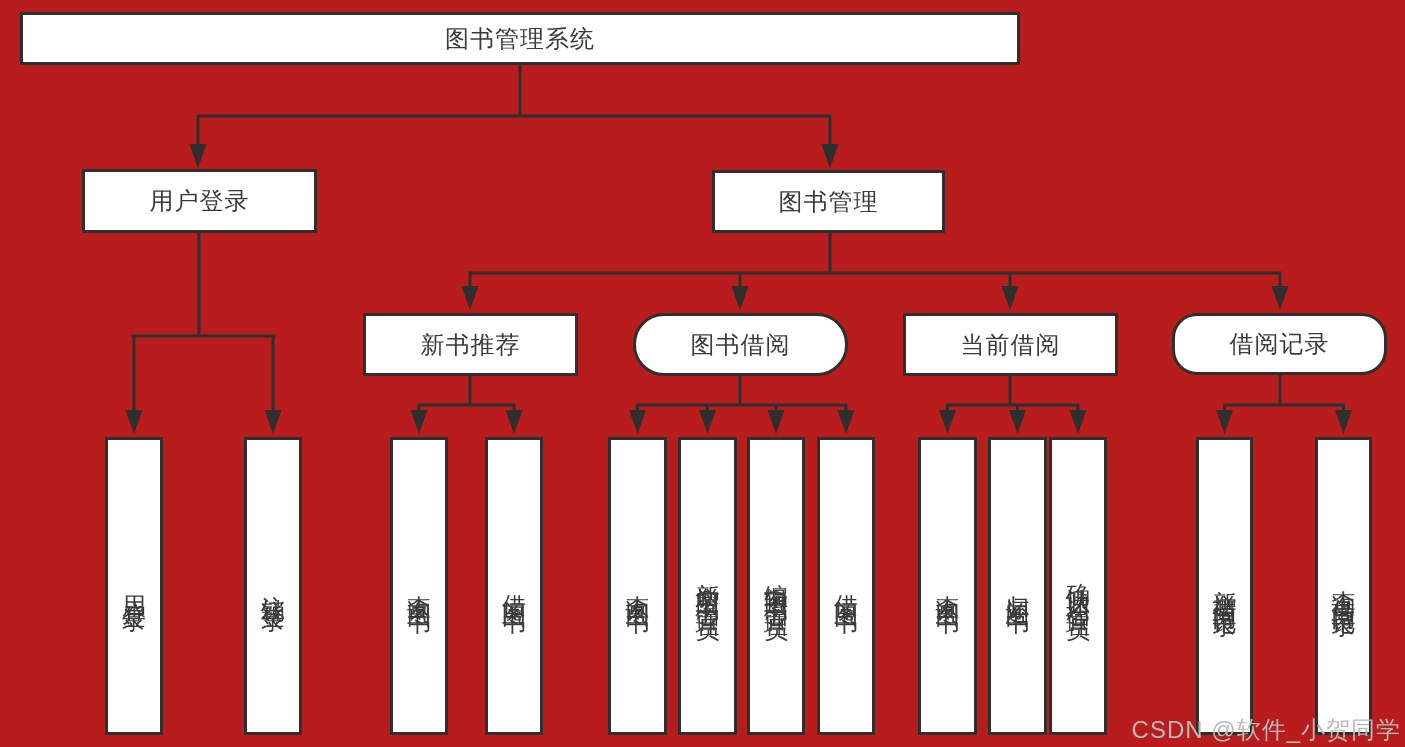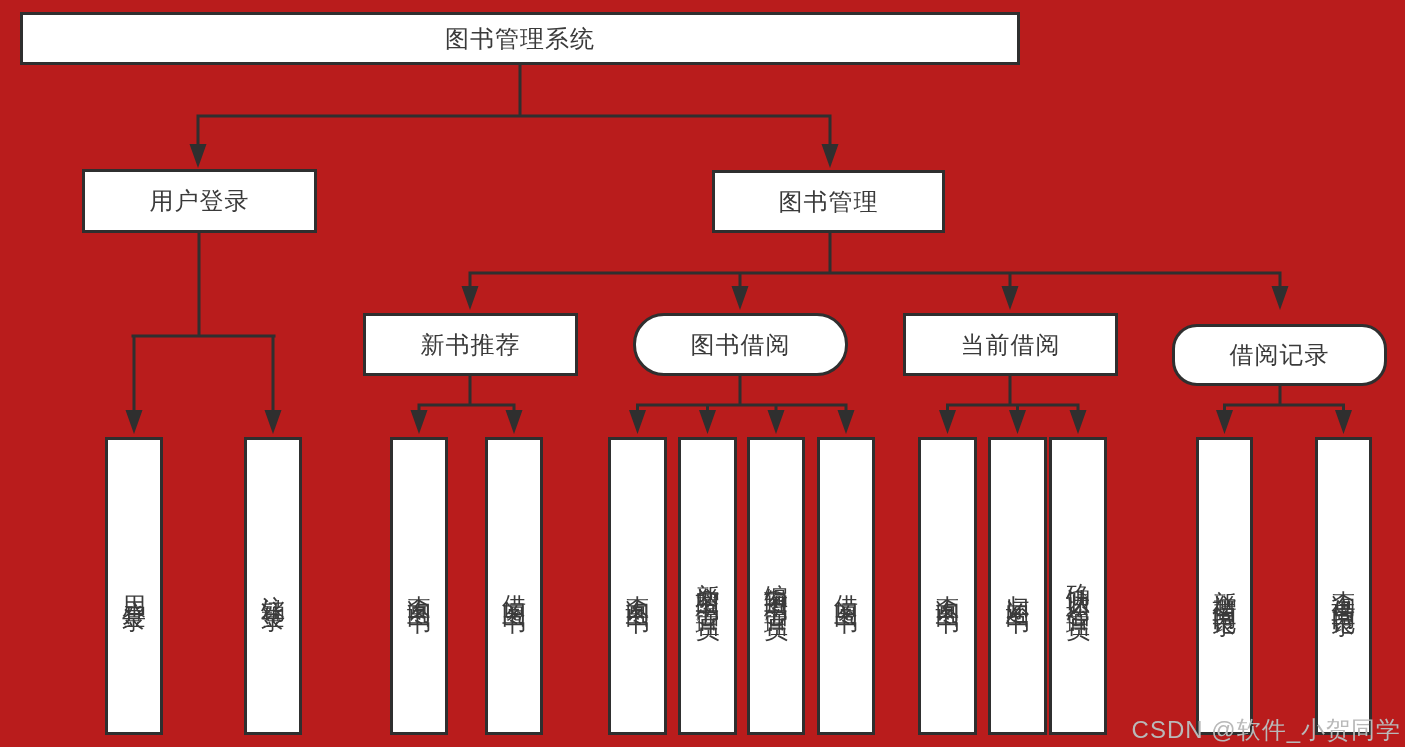--- a/index.html
+++ b/index.html
@@ -124,21 +124,21 @@
   </svg>
 
   <div class="node h-node" style="left:20px; top:12px; width:1000px; height:53px;">图书管理系统</div>
 
   <div class="node h-node" style="left:82px; top:169px; width:235px; height:64px;">用户登录</div>
   <div class="node h-node" style="left:712px; top:170px; width:233px; height:63px;">图书管理</div>
 
   <div class="node h-node" style="left:363px; top:313px; width:215px; height:63px;">新书推荐</div>
   <div class="node h-node" style="left:633px; top:313px; width:215px; height:63px;border-radius:31px;">图书借阅</div>
   <div class="node h-node" style="left:903px; top:313px; width:215px; height:63px;">当前借阅</div>
-  <div class="node h-node" style="left:1172px; top:324px; width:215px; height:62px;border-radius:25px;">借阅记录</div>
+  <div class="node h-node" style="left:1172px; top:313px; width:215px; height:62px;border-radius:25px;">借阅记录</div>
 
   <div class="node leaf" style="left:105px; top:437px; width:58px; height:298px;">
     <span class="vtext">用户登录</span>
   </div>
   <div class="node leaf" style="left:244px; top:437px; width:58px; height:298px;">
     <span class="vtext">注销登录</span>
   </div>
   <div class="node leaf" style="left:390px; top:437px; width:58px; height:298px;">
     <span class="vtext">查询图书</span>
   </div>

